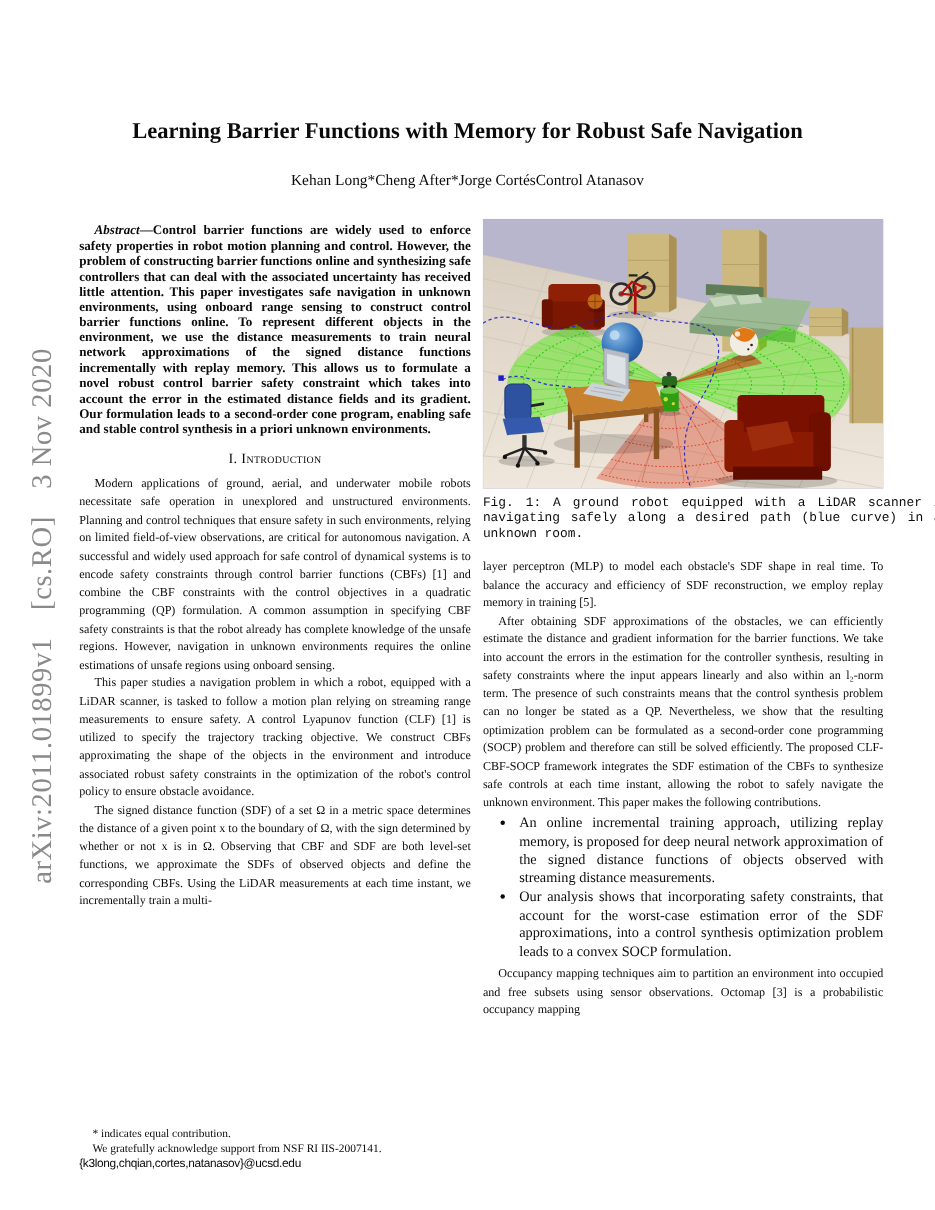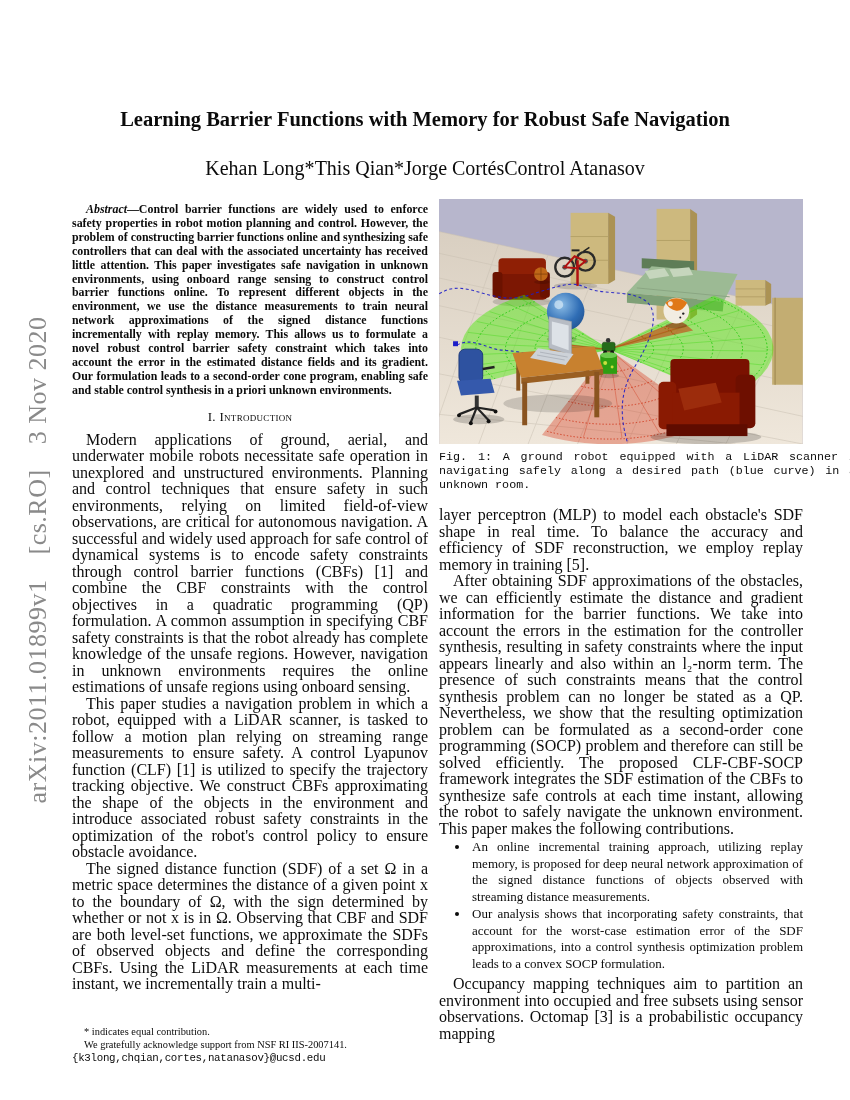--- a/index.html
+++ b/index.html
@@ -5,34 +5,34 @@
   html,body{margin:0;padding:0;background:#e9e9e9;}
   .sheet{position:relative;width:850px;height:1100px;background:#ffffff;margin:0 auto;
          font-family:"Liberation Serif", serif;color:#0b0b0b;overflow:hidden;}
   
   .arxiv-sidebar{position:absolute;top:560px;left:38px;transform:translate(-50%,-50%) rotate(-90deg);
       white-space:nowrap;font-size:26px;color:#8a8a8a;letter-spacing:.5px;}
   .arxiv-sidebar .seg{margin:0 9px;}
   
   .header{position:absolute;top:108px;left:0;width:100%;text-align:center;}
   .title{font-size:20.5px;font-weight:bold;margin:0;}
-  .authors{margin-top:26px;font-size:20px;display:flex;justify-content:center;}
+  .authors{margin-top:26px;font-size:14px;display:flex;justify-content:center;}
   
   .columns{position:absolute;top:199px;left:72px;width:731px;display:flex;gap:11px;}
   .col{width:360px;justify-content:center;}
   .col-left{width:356px;height:866px;display:flex;flex-direction:column;}
   .col-right{width:364px;}
   .abstract{font-weight:bold;font-size:11.9px;line-height:13.9px;text-align:justify;text-indent:14px;margin:4px 0 0 0;}
   .abstract .ab-label{font-style:italic;}
   .sec-heading{text-align:center;font-size:13px;font-variant:small-caps;letter-spacing:.3px;margin:11px 0 7px 0;}
-  .para{font-size:16px;line-height:16.5px;text-align:justify;text-indent:14px;margin:0;}
+  .para{font-size:11px;line-height:16.5px;text-align:justify;text-indent:14px;margin:0;}
   .para.noindent{text-indent:0;}
   .footnotes{margin-top:auto;font-size:10.4px;line-height:12.9px;}
   .footnotes .fline{text-align:justify;text-indent:12px;margin:0;}
-  .footnotes .femail{font-family:Liberation Mono, monospace;font-size:10.8px;letter-spacing:-0.3px;margin:0;}
+  .footnotes .femail{font-family:Liberation Sans, sans-serif;font-size:10.8px;letter-spacing:-0.3px;margin:0;}
   
   .figure-wrap{width:424px;font-family:Liberation Mono, monospace;}
   .figure-img{width:364px;height:245px;display:block;background:#b7b6cc;}
   .fig-caption{font-size:11.7px;line-height:13.8px;text-align:justify;margin-top:7px;}
   .rc-body{margin-top:15px;}
   .contrib-list{margin:2px 0 4px 0;padding-left:31px;font-size:13px;line-height:16.5px;}
   .contrib-list li{text-align:justify;margin:0 0 1px 0;padding-left:2px;}
 </style>
 </head>
 <body>
@@ -42,21 +42,21 @@
   <div class="arxiv-sidebar">
     <span class="seg">arXiv:2011.01899v1</span>
     <span class="seg">[cs.RO]</span>
     <span class="seg">3 Nov 2020</span>
   </div>
 
   <div class="header">
     <h1 class="title">Learning Barrier Functions with Memory for Robust Safe Navigation</h1>
     <div class="authors">
       <span>Kehan Long*</span>
-      <span>This Qian*</span>
+      <span>Cheng After*</span>
       <span>Jorge Cortés</span>
       <span>Control Atanasov</span>
     </div>
   </div>
 
   <div class="columns">
 
     <div class="col col-left">
       <p class="abstract">
         <span class="ab-label">Abstract</span><span>—Control barrier functions are widely used to enforce safety properties in robot motion planning and control. However, the problem of constructing barrier functions online and synthesizing safe controllers that can deal with the associated uncertainty has received little attention. This paper investigates safe navigation in unknown environments, using onboard range sensing to construct control barrier functions online. To represent different objects in the environment, we use the distance measurements to train neural network approximations of the signed distance functions incrementally with replay memory. This allows us to formulate a novel robust control barrier safety constraint which takes into account the error in the estimated distance fields and its gradient. Our formulation leads to a second-order cone program, enabling safe and stable control synthesis in a priori unknown environments.</span>

